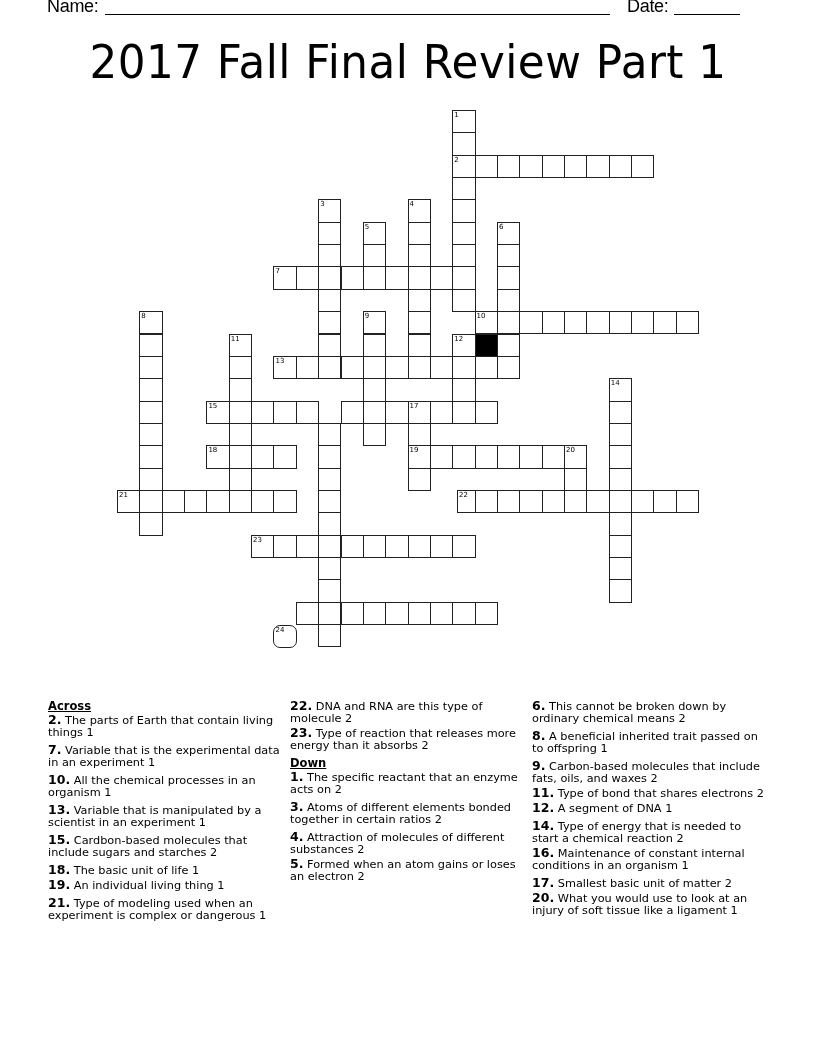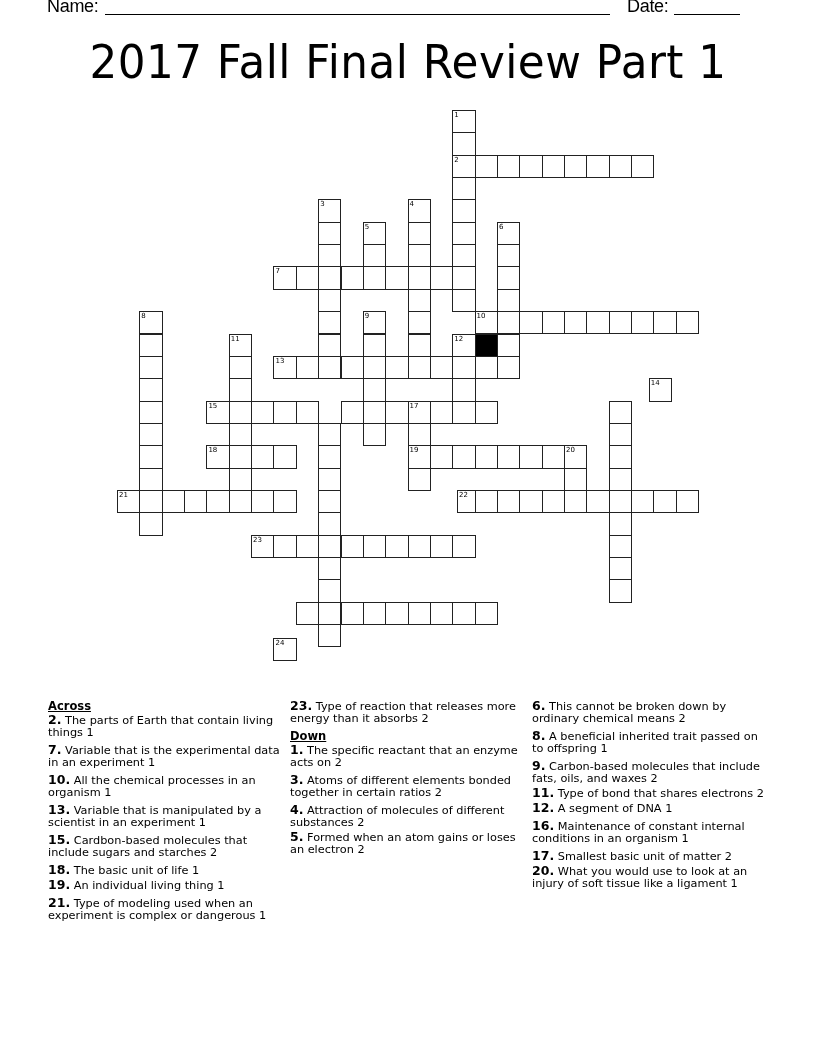--- a/index.html
+++ b/index.html
@@ -170,21 +170,21 @@
     </div>
     <div class="cell" style="left: 273.45px; top: 534.65px;"></div>
     <div class="cell" style="left: 295.8px; top: 534.65px;"></div>
     <div class="cell" style="left: 318.15px; top: 534.65px;"></div>
     <div class="cell" style="left: 340.5px; top: 534.65px;"></div>
     <div class="cell" style="left: 362.85px; top: 534.65px;"></div>
     <div class="cell" style="left: 385.2px; top: 534.65px;"></div>
     <div class="cell" style="left: 407.55px; top: 534.65px;"></div>
     <div class="cell" style="left: 429.9px; top: 534.65px;"></div>
     <div class="cell" style="left: 452.25px; top: 534.65px;"></div>
-    <div class="cell" style="left: 273.45px; top: 638px;">
+    <div class="cell" style="left: 273.45px; top: 625px; border-radius: 7px;">
       <span class="num">24</span>
     </div>
     <div class="cell" style="left: 295.8px; top: 601.7px;"></div>
     <div class="cell" style="left: 318.15px; top: 601.7px;"></div>
     <div class="cell" style="left: 340.5px; top: 601.7px;"></div>
     <div class="cell" style="left: 362.85px; top: 601.7px;"></div>
     <div class="cell" style="left: 385.2px; top: 601.7px;"></div>
     <div class="cell" style="left: 407.55px; top: 601.7px;"></div>
     <div class="cell" style="left: 429.9px; top: 601.7px;"></div>
     <div class="cell" style="left: 452.25px; top: 601.7px;"></div>
@@ -246,21 +246,21 @@
       <span class="num">11</span>
     </div>
     <div class="cell" style="left: 228.75px; top: 355.85px;"></div>
     <div class="cell" style="left: 228.75px; top: 378.2px;"></div>
     <div class="cell" style="left: 228.75px; top: 422.9px;"></div>
     <div class="cell" style="left: 228.75px; top: 467.6px;"></div>
     <div class="cell" style="left: 452.25px; top: 333.5px;">
       <span class="num">12</span>
     </div>
     <div class="cell" style="left: 452.25px; top: 378.2px;"></div>
-    <div class="cell" style="left: 608.7px; top: 378.2px; margin-left: 40px;">
+    <div class="cell" style="left: 608.7px; top: 378.2px;">
       <span class="num">14</span>
     </div>
     <div class="cell" style="left: 608.7px; top: 400.55px;"></div>
     <div class="cell" style="left: 608.7px; top: 422.9px;"></div>
     <div class="cell" style="left: 608.7px; top: 445.25px;"></div>
     <div class="cell" style="left: 608.7px; top: 467.6px;"></div>
     <div class="cell" style="left: 608.7px; top: 512.3px;"></div>
     <div class="cell" style="left: 608.7px; top: 534.65px;"></div>
     <div class="cell" style="left: 608.7px; top: 557px;"></div>
     <div class="cell" style="left: 608.7px; top: 579.35px;"></div>
@@ -284,30 +284,32 @@
     <div class="clue"><span class="cnum">2.</span><span> The parts of Earth that contain living things 1</span></div>
     <div class="clue"><span class="cnum">7.</span><span> Variable that is the experimental data in an experiment 1</span></div>
     <div class="clue"><span class="cnum">10.</span><span> All the chemical processes in an organism 1</span></div>
     <div class="clue"><span class="cnum">13.</span><span> Variable that is manipulated by a scientist in an experiment 1</span></div>
     <div class="clue"><span class="cnum">15.</span><span> Cardbon-based molecules that include sugars and starches 2</span></div>
     <div class="clue tight"><span class="cnum">18.</span><span> The basic unit of life 1</span></div>
     <div class="clue"><span class="cnum">19.</span><span> An individual living thing 1</span></div>
     <div class="clue"><span class="cnum">21.</span><span> Type of modeling used when an experiment is complex or dangerous 1</span></div>
   </div>
   <div class="clue-col c2">
+    <div class="clue tight"><span class="cnum">22.</span><span> DNA and RNA are this type of molecule 2</span></div>
     <div class="clue"><span class="cnum">23.</span><span> Type of reaction that releases more energy than it absorbs 2</span></div>
     <div class="heading">Down</div>
     <div class="clue"><span class="cnum">1.</span><span> The specific reactant that an enzyme acts on 2</span></div>
     <div class="clue"><span class="cnum">3.</span><span> Atoms of different elements bonded together in certain ratios 2</span></div>
     <div class="clue tight"><span class="cnum">4.</span><span> Attraction of molecules of different substances 2</span></div>
     <div class="clue"><span class="cnum">5.</span><span> Formed when an atom gains or loses an electron 2</span></div>
   </div>
   <div class="clue-col c3">
     <div class="clue"><span class="cnum">6.</span><span> This cannot be broken down by ordinary chemical means 2</span></div>
     <div class="clue"><span class="cnum">8.</span><span> A beneficial inherited trait passed on to offspring 1</span></div>
     <div class="clue tight"><span class="cnum">9.</span><span> Carbon-based molecules that include fats, oils, and waxes 2</span></div>
     <div class="clue tight"><span class="cnum">11.</span><span> Type of bond that shares electrons 2</span></div>
     <div class="clue"><span class="cnum">12.</span><span> A segment of DNA 1</span></div>
+    <div class="clue tight"><span class="cnum">14.</span><span> Type of energy that is needed to start a chemical reaction 2</span></div>
     <div class="clue"><span class="cnum">16.</span><span> Maintenance of constant internal conditions in an organism 1</span></div>
     <div class="clue tight"><span class="cnum">17.</span><span> Smallest basic unit of matter 2</span></div>
     <div class="clue"><span class="cnum">20.</span><span> What you would use to look at an injury of soft tissue like a ligament 1</span></div>
   </div>
 </div>
 
 </body></html>

